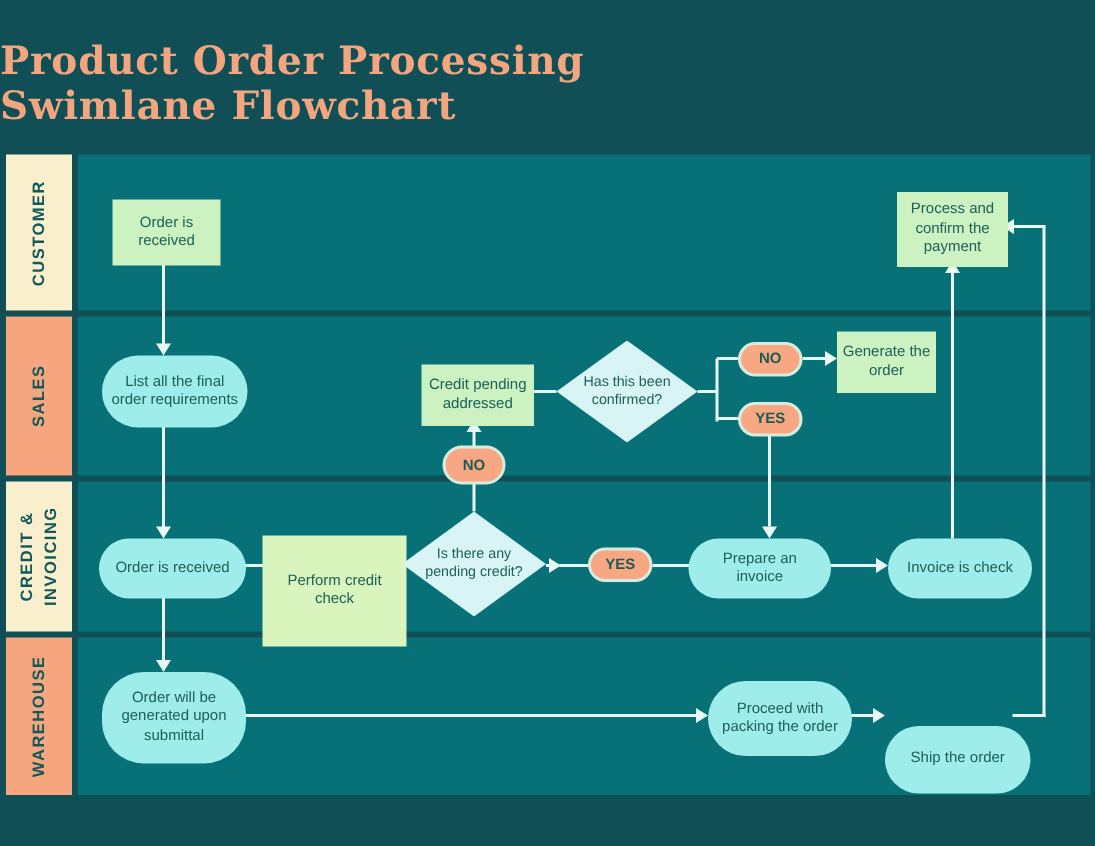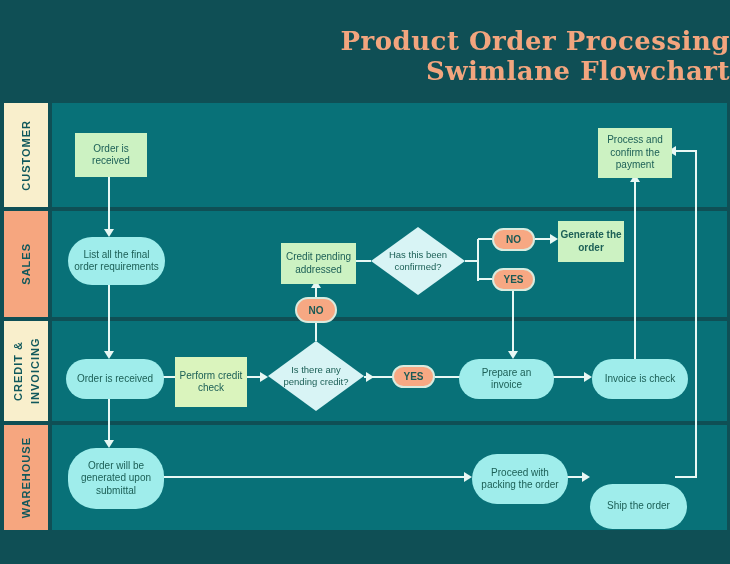--- a/index.html
+++ b/index.html
@@ -1,33 +1,33 @@
 <!DOCTYPE html>
 <html style="--page-bg: #0f4f55; --lane-bg: #087178; --tab-cream: #f9efcc; --tab-salmon: #f6a67f; --box-green: #ccf2c2; --box-green-alt: #daf4bd; --stadium-cyan: #9fedeb; --diamond-blue: #d8f4f5; --badge-fill: #f7a883; --badge-border: #d8ebdf; --line: #e8f8f4; --title: #f2a57e; --text-dark: #1d6057;"><head>
 <meta charset="utf-8">
 <style>
   html,body{margin:0;padding:0;background:#333;}
   .canvas{position:relative;width:730px;height:564px;overflow:hidden;
           background:var(--page-bg,#0f4f55);
           font-family:"Liberation Sans",sans-serif;}
-  .title{position:absolute;top:26px;left:0;width:100%;text-align:right;
+  .title{position:absolute;top:26px;left:0;width:100%;text-align:left;
          font-family:"DejaVu Serif",serif;font-weight:bold;
          font-size:26px;line-height:30px;letter-spacing:.5px;
          color:var(--title,#f2a57e);}
   .lane{position:absolute;left:52px;width:675px;background:var(--lane-bg,#087178);}
   .tab{position:absolute;left:4px;width:44px;display:flex;align-items:center;justify-content:center;}
   .tab.cream{background:var(--tab-cream,#f9efcc);}
   .tab.salmon{background:var(--tab-salmon,#f6a67f);}
   .tab-label{writing-mode:vertical-rl;transform:rotate(180deg);
              font-weight:bold;font-size:11px;letter-spacing:1px;line-height:1.5;
              color:#10585c;text-align:center;max-height:100%;}
   .node{position:absolute;display:flex;align-items:center;justify-content:center;
         text-align:center;color:var(--text-dark,#1d6057);font-size:10px;line-height:1.25;z-index:3;}
   .box{background:var(--box-green,#ccf2c2);padding:2px;}
-  .box-alt{background:var(--box-green-alt,#daf4bd);padding:2px;}
+  .box-alt{background:var(--box-green-alt,#daf4bd);padding:14px;}
   .stadium{background:var(--stadium-cyan,#9fedeb);border-radius:28px;padding:2px 6px;}
   .diamond{background:var(--diamond-blue,#d8f4f5);
            clip-path:polygon(50% 0,100% 50%,50% 100%,0 50%);
            font-size:9.5px;padding:0 14px;box-sizing:border-box;}
   .badge{position:absolute;display:flex;align-items:center;justify-content:center;
          background:var(--badge-fill,#f7a883);border:2px solid var(--badge-border,#d8ebdf);
          border-radius:14px;font-size:10px;font-weight:bold;color:#1b5a55;
          box-sizing:border-box;z-index:4;}
   .line{position:absolute;background:var(--line,#e8f8f4);z-index:1;}
   .arr{position:absolute;width:0;height:0;z-index:2;}
@@ -116,21 +116,21 @@
 
   <div class="line" style="left:556px;top:476px;width:26px;height:2px;"></div>
   <div class="arr arr-right" style="left:582px;top:472px;"></div>
 
   <div class="node box" style="left:75px;top:133px;width:68px;height:40px;">Order is received</div>
   <div class="node stadium" style="left:68px;top:237px;width:85px;height:44px;">List all the final order requirements</div>
 
   <div class="node box" style="left:598px;top:128px;width:70px;height:46px;">Process and confirm the payment</div>
   <div class="node box" style="left:281px;top:243px;width:71px;height:37px;">Credit pending addressed</div>
   <div class="node diamond" style="left:371px;top:227px;width:94px;height:68px;">Has this been confirmed?</div>
-  <div class="node box" style="left:558px;top:221px;width:62px;height:37px;font-weight:bold;">Generate the order</div>
+  <div class="node box" style="left:558px;top:221px;width:62px;height:37px;">Generate the order</div>
   <div class="badge" style="left:492px;top:228px;width:43px;height:23px;">NO</div>
   <div class="badge" style="left:492px;top:268px;width:43px;height:23px;">YES</div>
 
   <div class="badge" style="left:295px;top:297px;width:42px;height:26px;">NO</div>
 
   <div class="node stadium" style="left:66px;top:359px;width:86px;height:36px;">Order is received</div>
   <div class="node box-alt" style="left:175px;top:357px;width:68px;height:46px;">Perform credit check</div>
   <div class="node diamond" style="left:268px;top:341px;width:96px;height:70px;">Is there any pending credit?</div>
   <div class="badge" style="left:392px;top:365px;width:43px;height:23px;">YES</div>
   <div class="node stadium" style="left:459px;top:359px;width:83px;height:36px;">Prepare an invoice</div>

